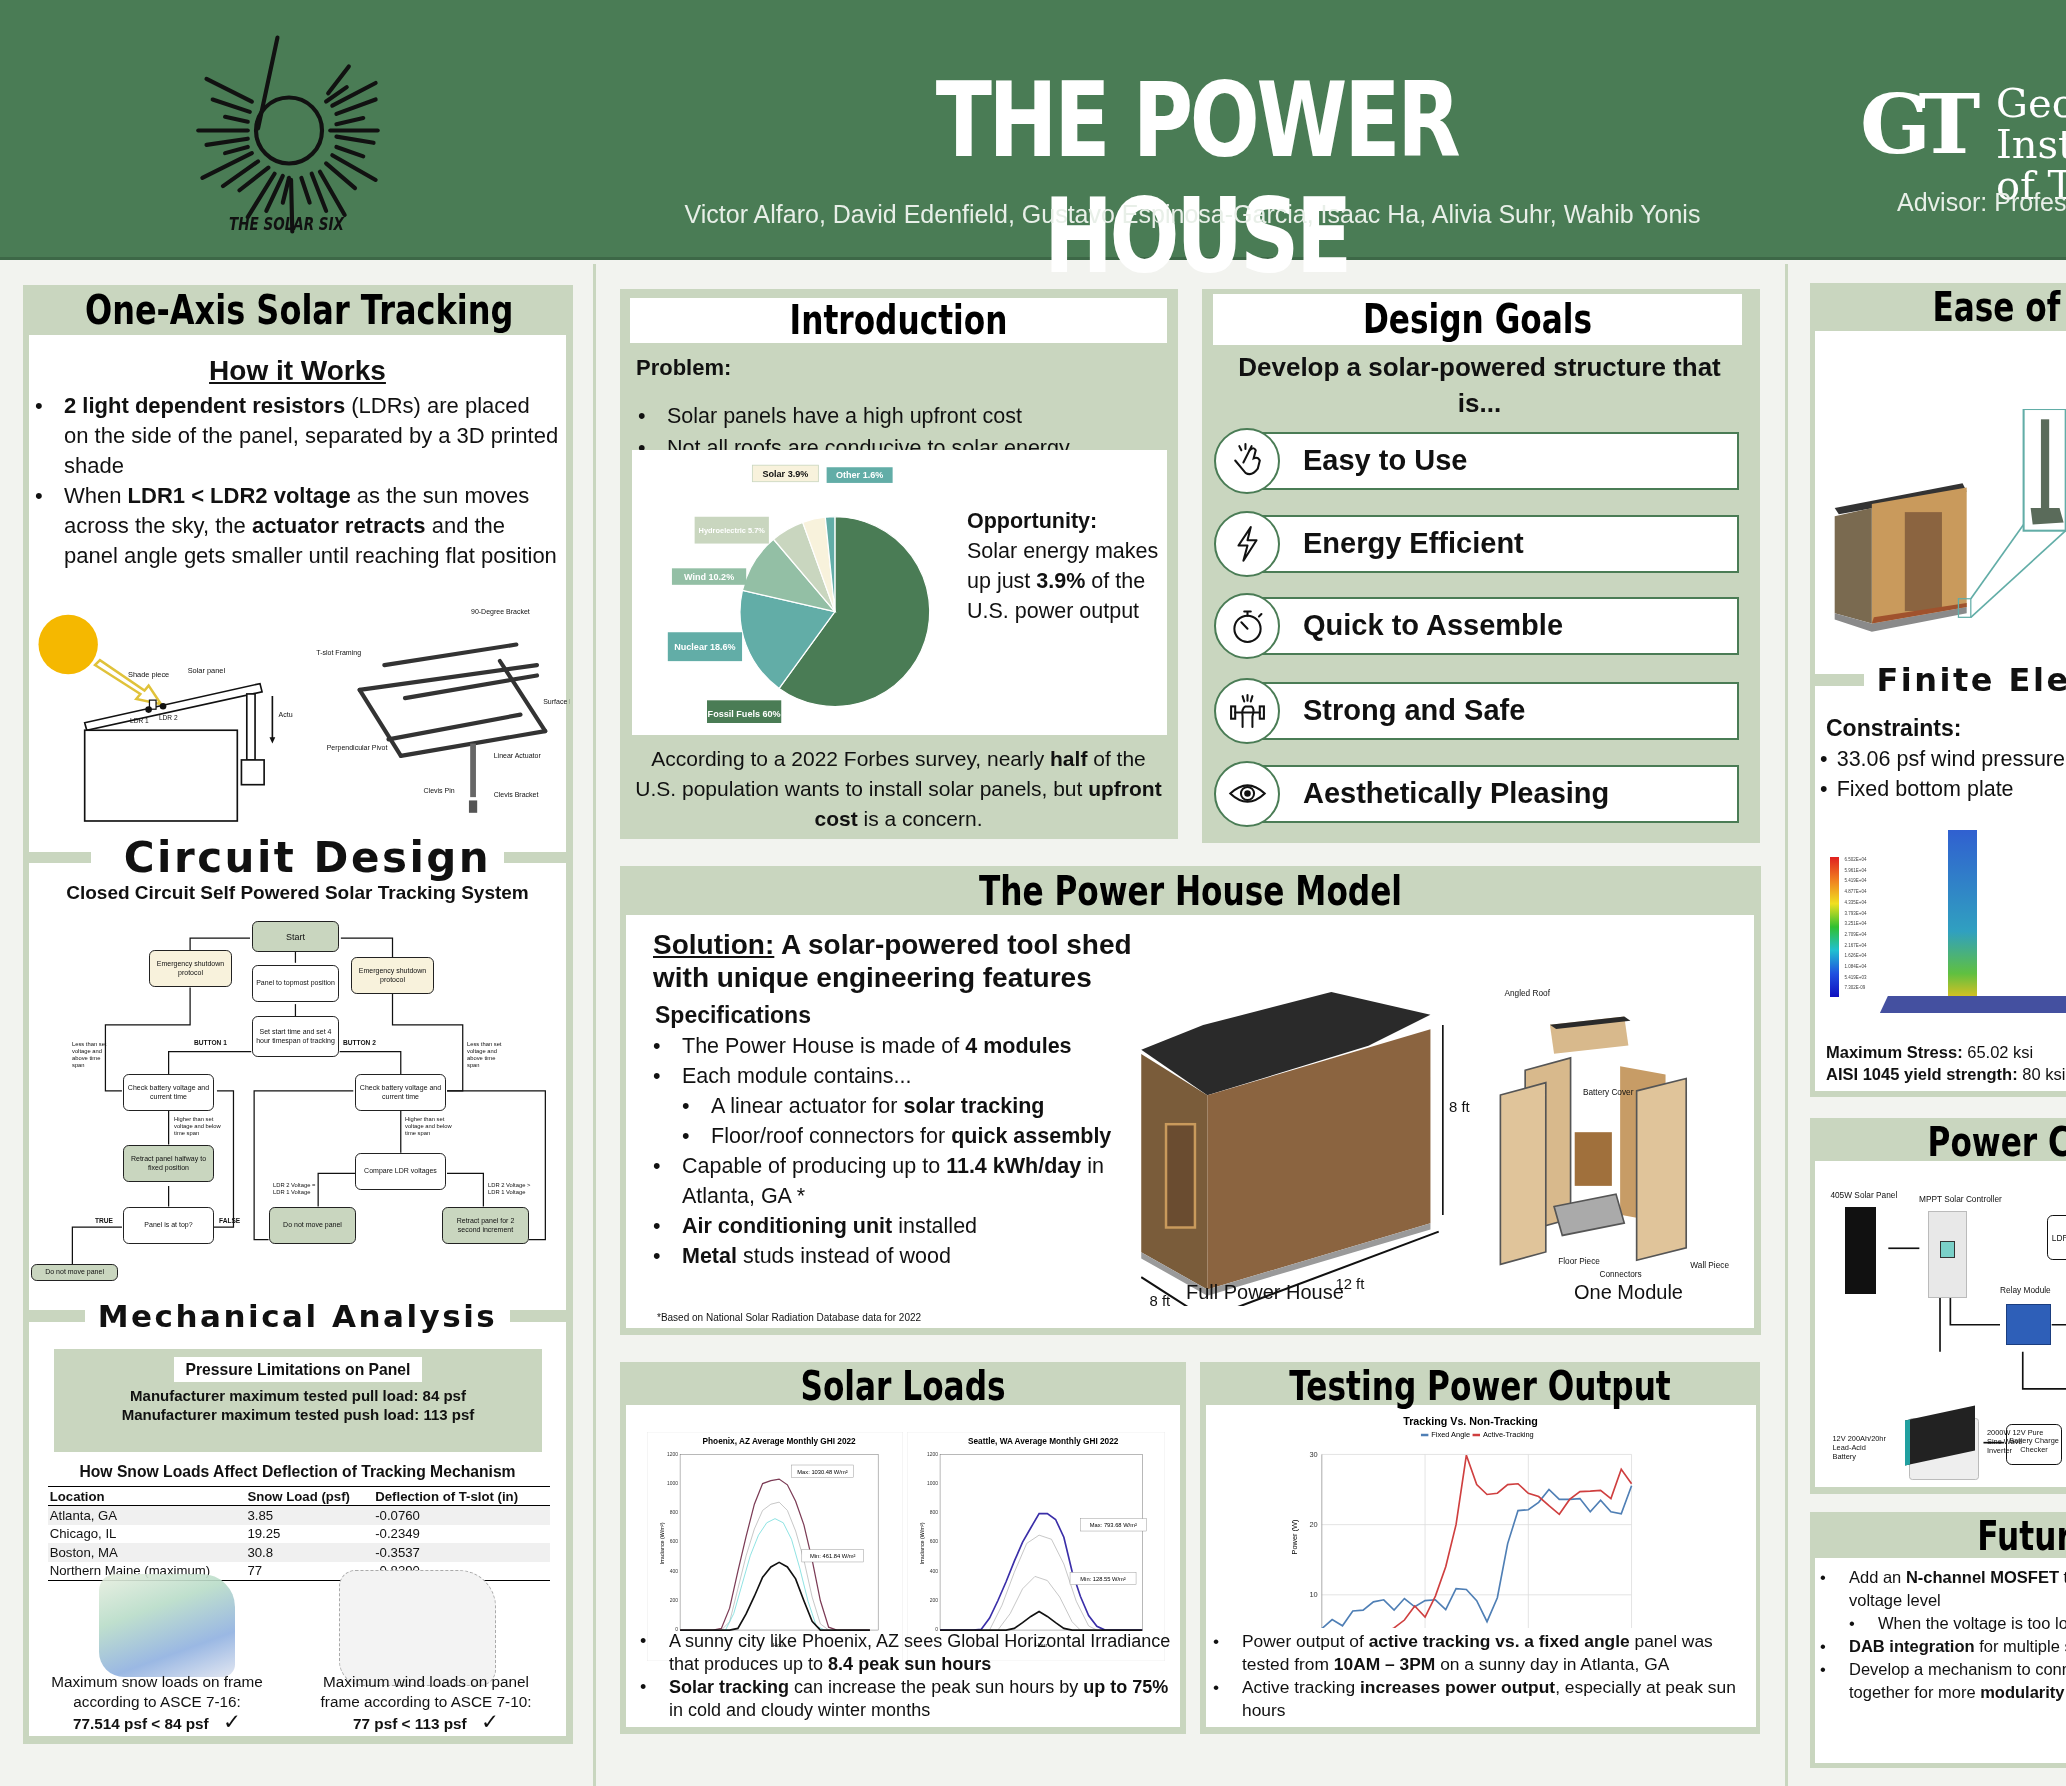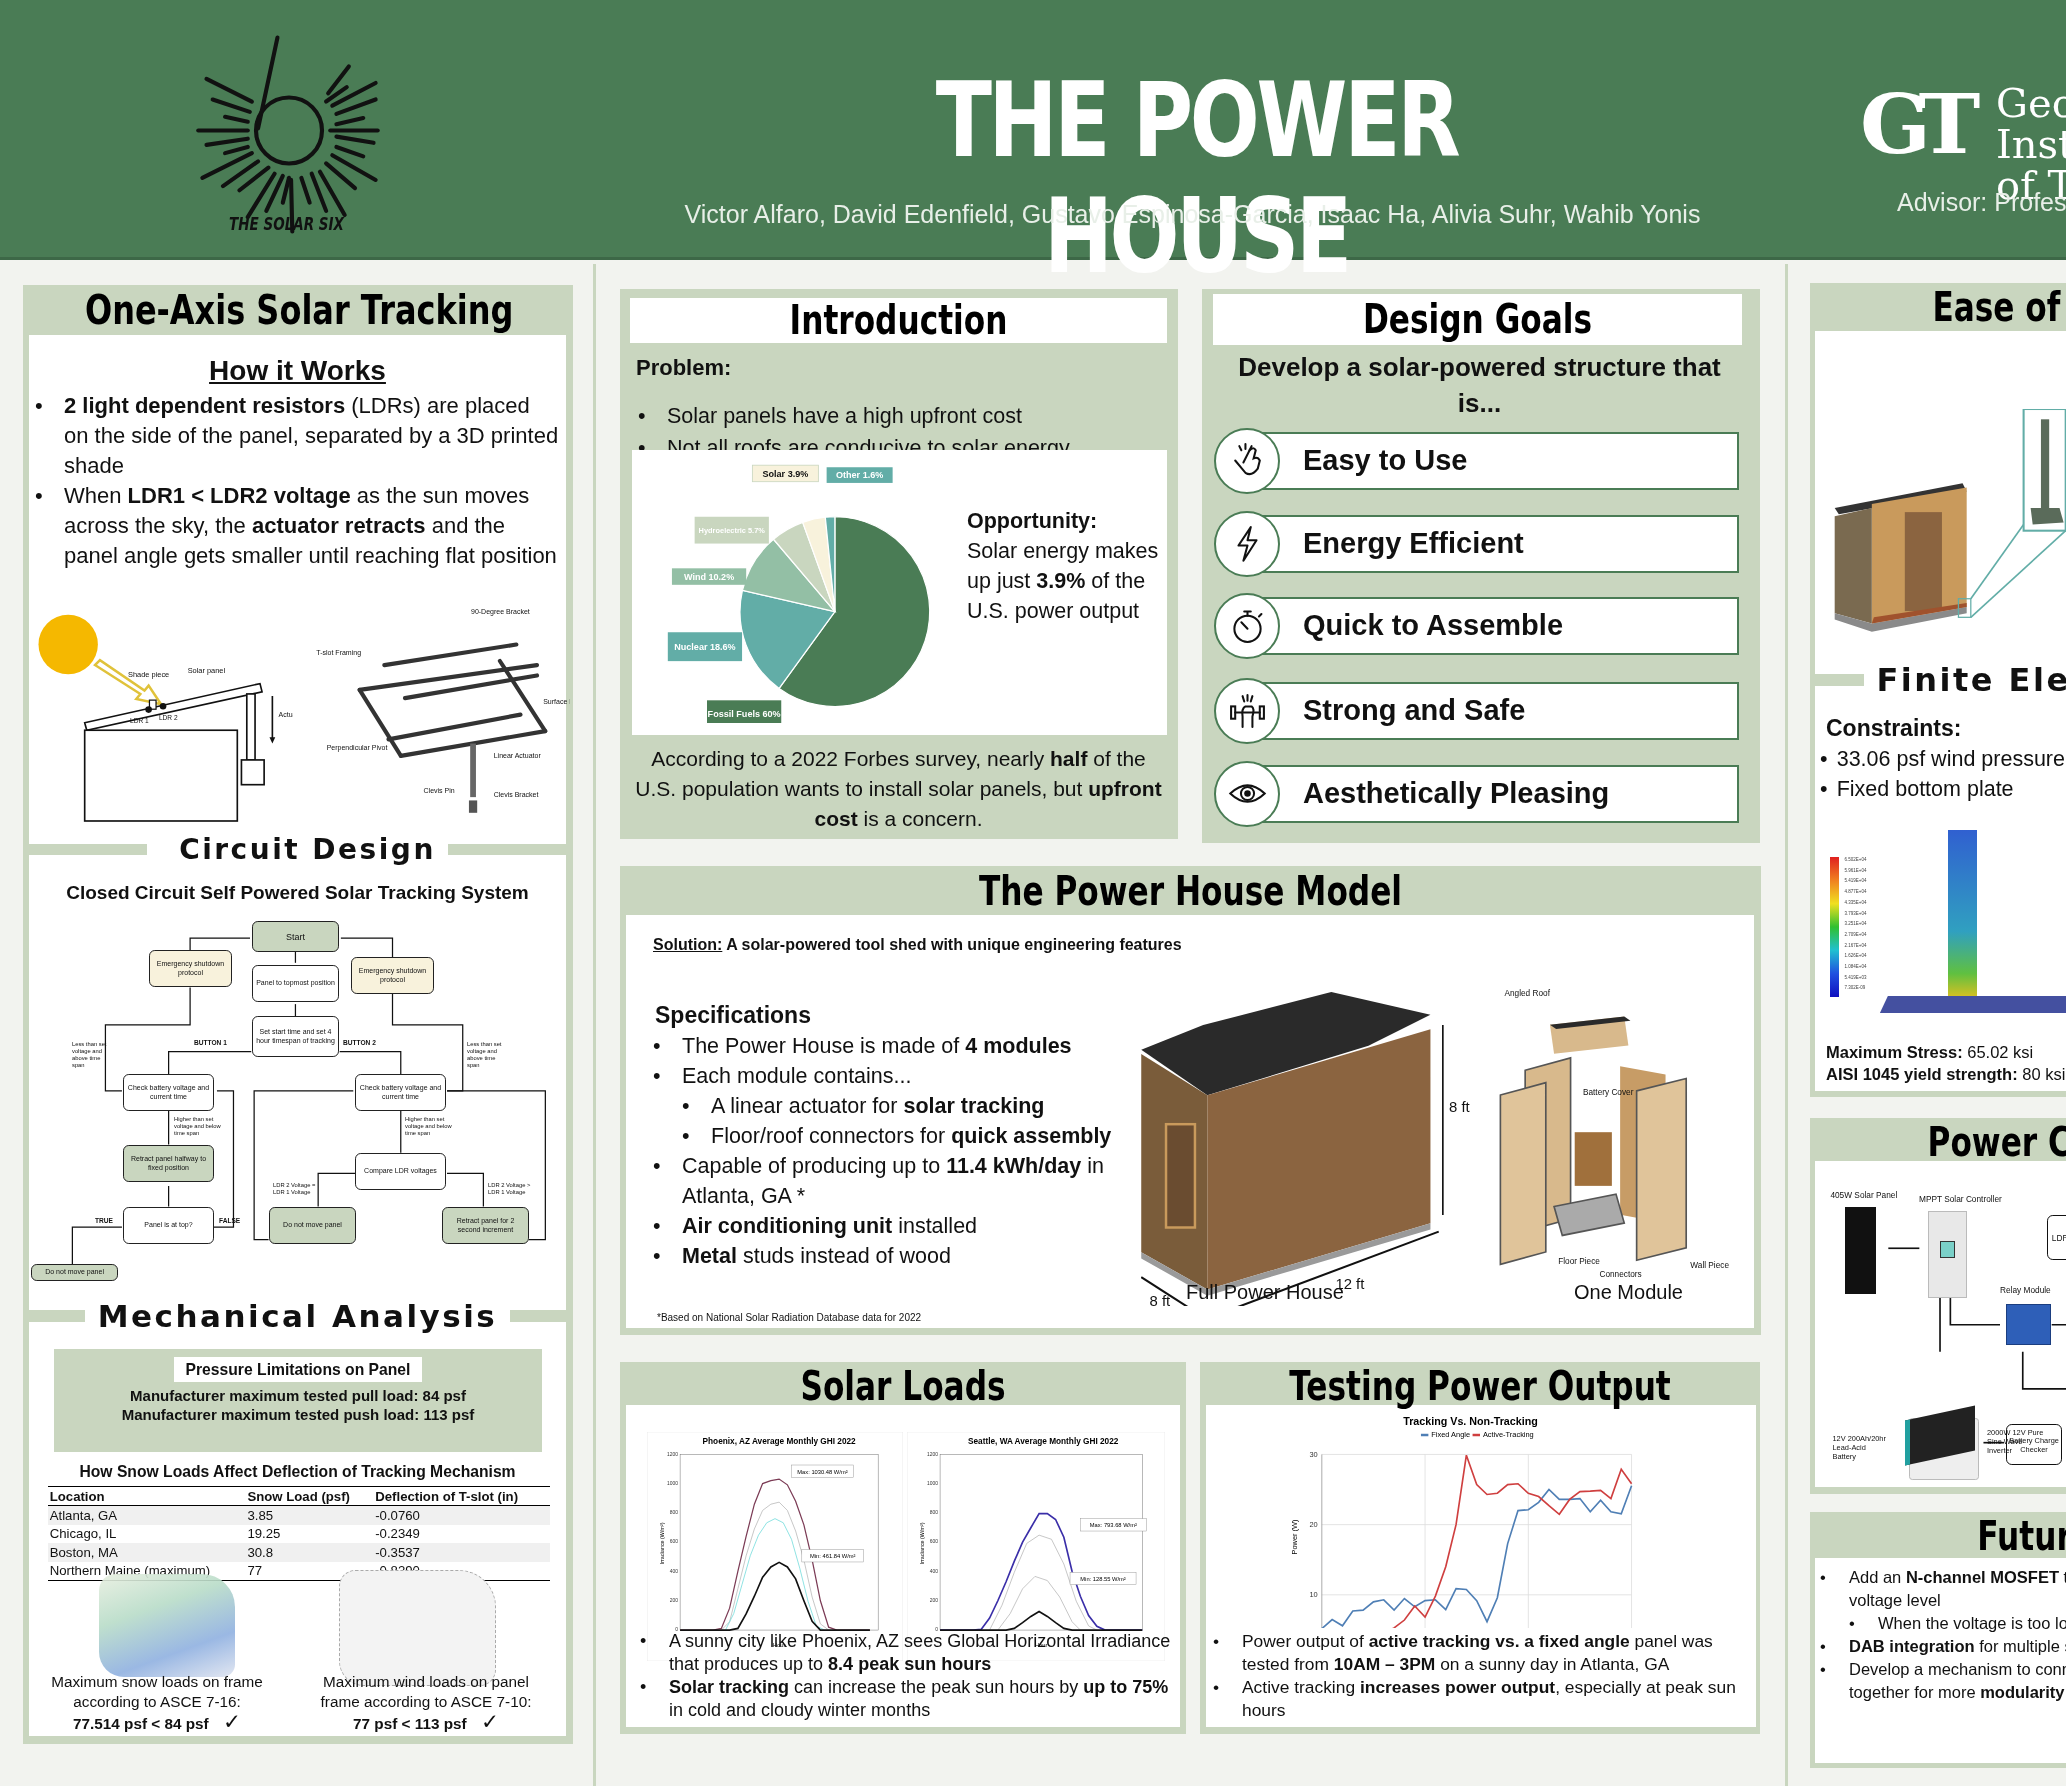--- a/index.html
+++ b/index.html
@@ -145,21 +145,21 @@
     <text x="575" y="245">Surface Bracket</text>
     <text x="50" y="355">Perpendicular Pivot</text>
     <text x="455" y="375">Linear Actuator</text>
     <text x="285" y="460">Clevis Pin</text>
     <text x="455" y="470">Clevis Bracket</text>
   </g>
 </svg>
 
 <div class="abs rule-title" style="left:25px;top:833px;width:545px;">
   <div class="bar"></div>
-    <div class="t" style="font-size:28px;margin-left:20px;">Circuit Design</div>
+    <div class="t" style="font-size:42px;margin-left:20px;">Circuit Design</div>
     <div class="bar"></div>
 </div>
 <div class="abs" style="left:29px;top:882px;width:537px;text-align:center;font-size:19px;font-weight:bold;">Closed Circuit Self Powered Solar Tracking System</div>
 
 <div class="abs" style="left:29px;top:909px;width:537px;height:372px;">
   <svg class="abs" style="left:0;top:0;width:537px;height:372px;" viewBox="0 0 1300 900">
     <g stroke="#111" stroke-width="3" fill="none">
       <path d="M645 100 V130"></path>
         <path d="M645 230 V260"></path>
       <path d="M538 345 H338 V400"></path>
@@ -378,21 +378,21 @@
           <circle cx="50" cy="50" r="8" fill="#111"></circle>
         </svg>
       </div>
     <div class="lbl">Aesthetically Pleasing</div>
   </div>
 </div>
 
 <div class="abs panel" style="left:620px;top:866px;width:1141px;height:469px;"></div>
 <div class="abs card" style="left:626px;top:915px;width:1128px;height:413px;"></div>
 <div class="abs sect-title" style="left:620px;top:866px;width:1141px;font-size:40px;line-height:50px;">The Power House Model</div>
-<div class="abs" style="left:653px;top:928px;width:537px;font-size:16px;line-height:33px;font-weight:bold;">
+<div class="abs" style="left:653px;top:928px;width:537px;font-size:28px;line-height:33px;font-weight:bold;">
   <span style="text-decoration:underline;">Solution:</span><span> A solar-powered tool shed with unique engineering features</span>
 </div>
 <div class="abs" style="left:655px;top:1002px;font-size:23px;font-weight:bold;">Specifications</div>
 <ul class="abs bul" style="left:649px;top:1031px;width:496px;font-size:21.5px;line-height:30px;">
   <li><span>The Power House is made of </span><b>4 modules</b></li>
   <li>Each module contains...</li>
   <li class="sub"><span>A linear actuator for </span><b>solar tracking</b></li>
   <li class="sub"><span>Floor/roof connectors for </span><b>quick assembly</b></li>
   <li><span>Capable of producing up to </span><b>11.4 kWh/day</b><span> in Atlanta, GA *</span></li>
   <li><b>Air conditioning unit</b><span> installed</span></li>

